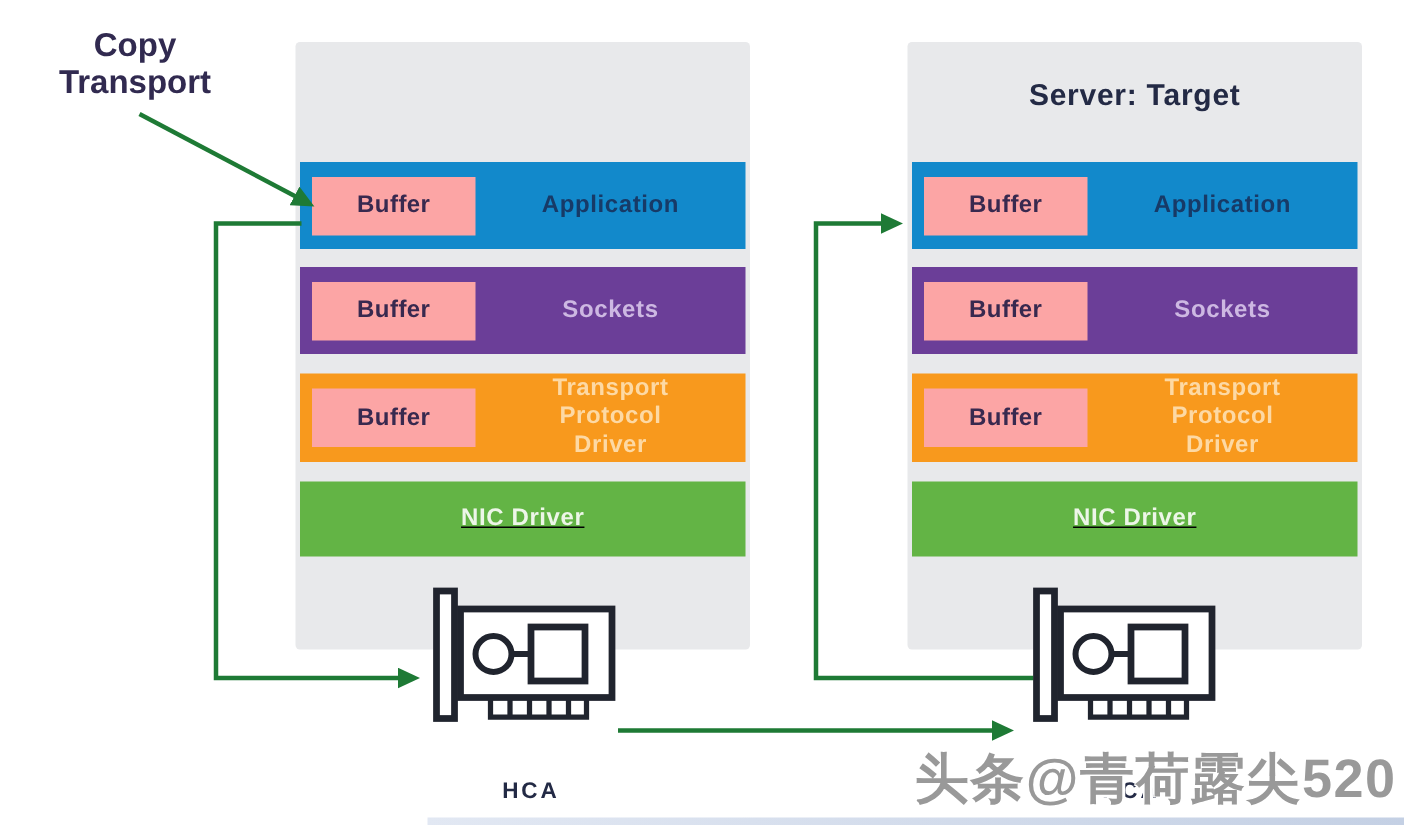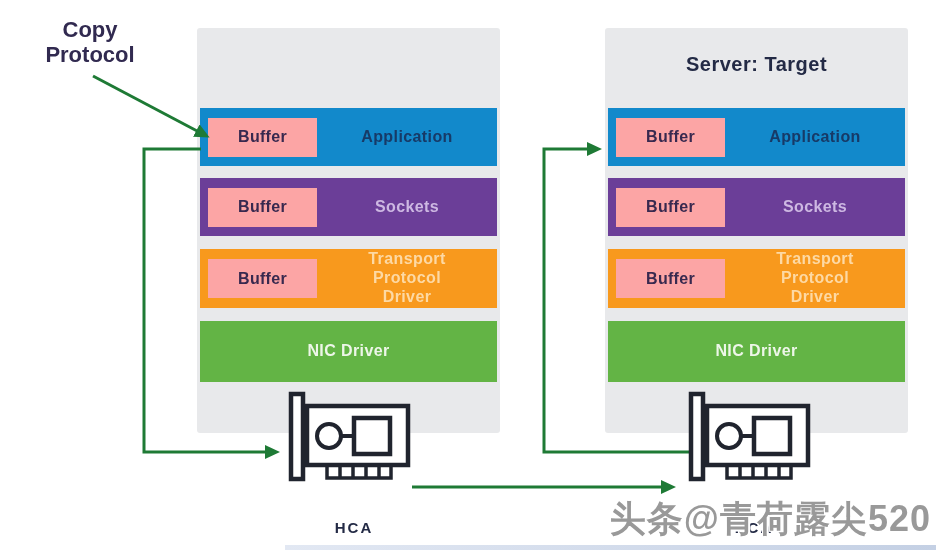--- a/index.html
+++ b/index.html
@@ -22,21 +22,21 @@
     color:var(--title-navy);letter-spacing:.5px;
   }
 
   
   .layer{
     position:absolute;left:3px;right:3px;display:flex;align-items:center;
   }
   .layer.l0{top:80px;height:58px;background:var(--app-blue);}
   .layer.l1{top:150px;height:58px;background:var(--sockets-purple);}
   .layer.l2{top:221px;height:59px;background:var(--transport-orange);}
-  .layer.l3{top:293px;height:61px;background:var(--nic-green);}
+  .layer.l3{top:293px;height:50px;background:var(--nic-green);text-decoration:underline;}
 
   .buffer{
     flex:none;width:109px;height:39px;margin-left:8px;background:#fca5a5;
     display:flex;align-items:center;justify-content:center;
     font-size:16px;font-weight:700;color:var(--buffer-text);letter-spacing:.3px;
   }
   .layer-label{
     flex:1;text-align:center;font-size:16px;font-weight:700;
     letter-spacing:.4px;line-height:1.18;padding:0 32px;
   }
@@ -82,21 +82,21 @@
   .bottom-line{
     position:absolute;left:285px;bottom:0;width:651px;height:5px;z-index:4;
     background:linear-gradient(90deg,#e2e8f3,#c4d0e4);
   }
 </style>
 </head>
 <body>
 
 <div class="stage">
 
-  <div class="copy-op">Copy Protocol</div>
+  <div class="copy-op">Copy Transport</div>
 
   <div class="server-col col-left">
 
     <div class="layer l0">
       <div class="buffer">
         <span>Buffer</span>
       </div>
       <div class="layer-label">Application</div>
     </div>
 

